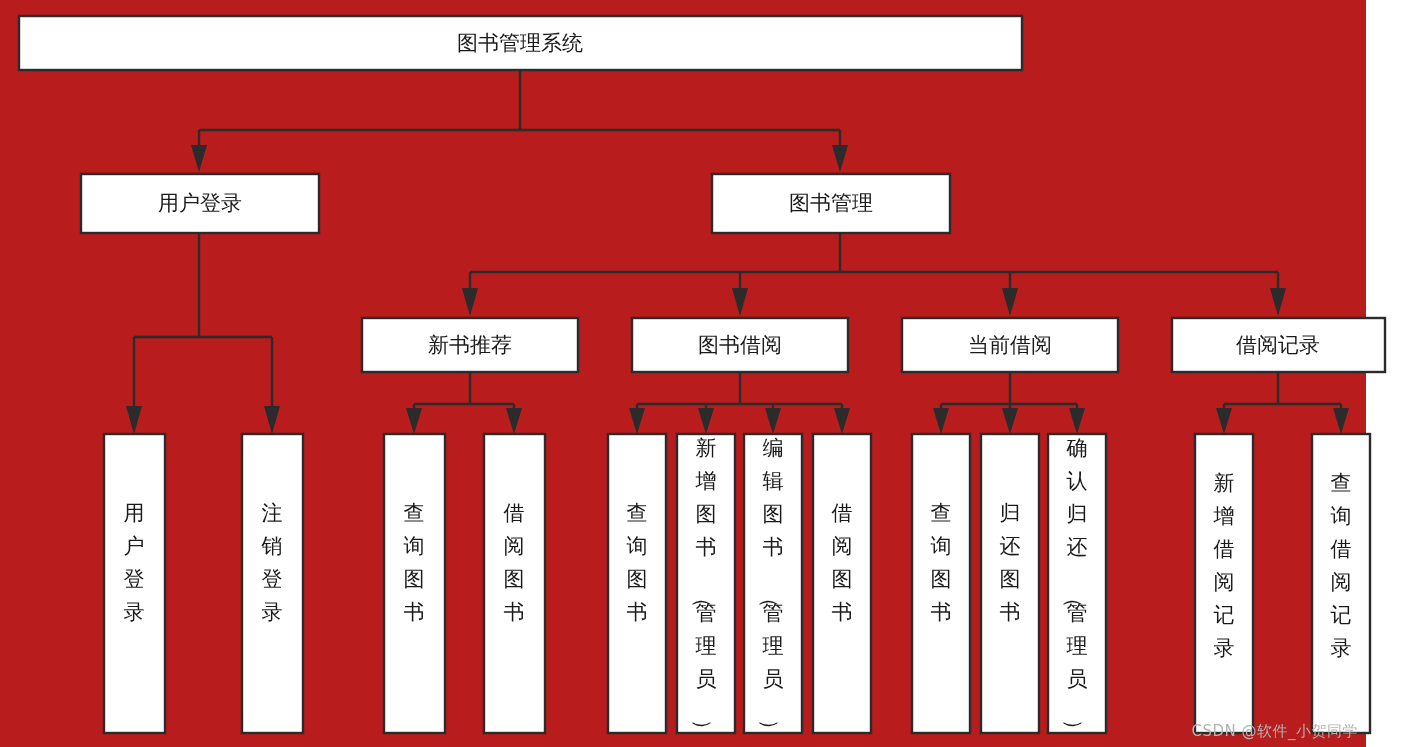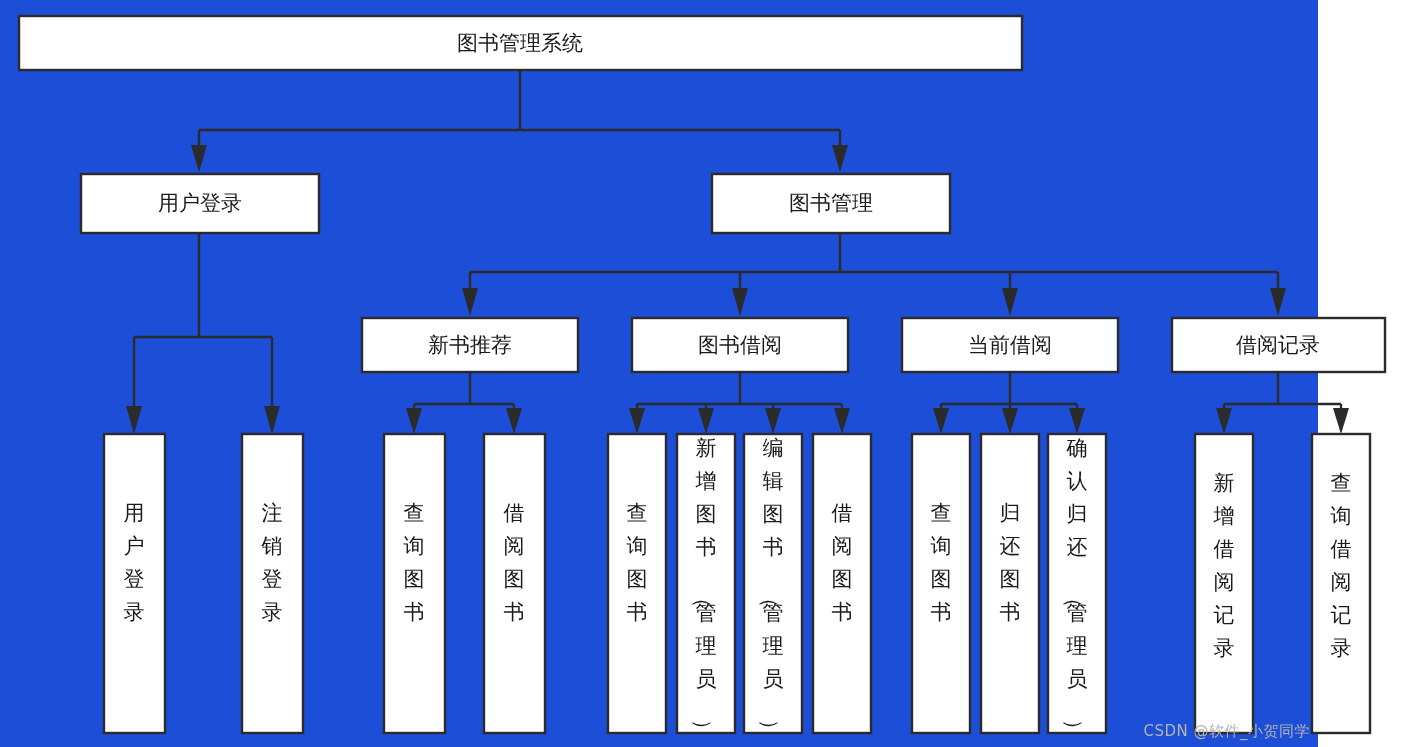--- a/index.html
+++ b/index.html
@@ -11,21 +11,22 @@
   body {
     width: 1405px;
     height: 747px;
     font-family: "DejaVu Sans", "Liberation Sans", sans-serif;
     overflow: hidden;
   }
   #diagram-root {
     position: relative;
     width: 1318px;
     height: 747px;
-    background: #1d4ed8;
+    background: #b91c1c;
+    padding-left: 48px;
   }
   svg#flow-svg {
     position: absolute;
     top: 0;
     left: 0;
     width: 1405px;
     height: 747px;
     display: block;
   }
   .node-rect {

